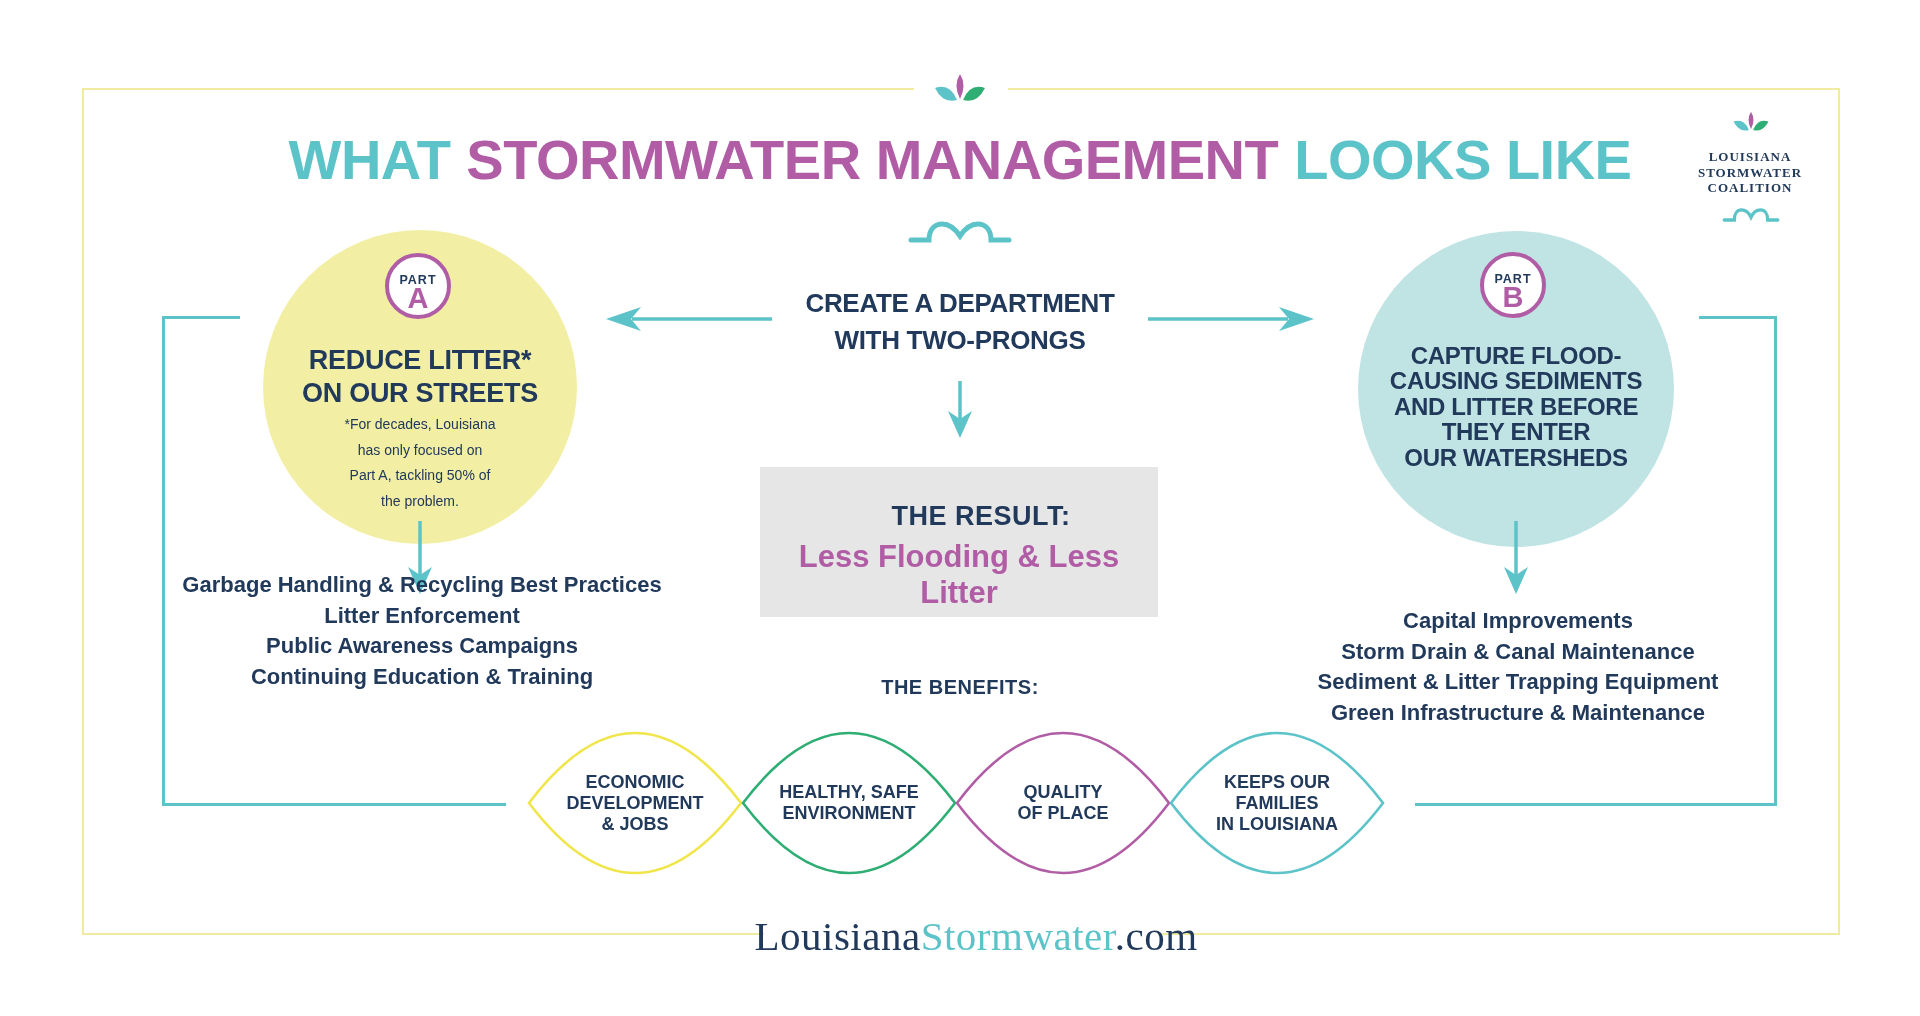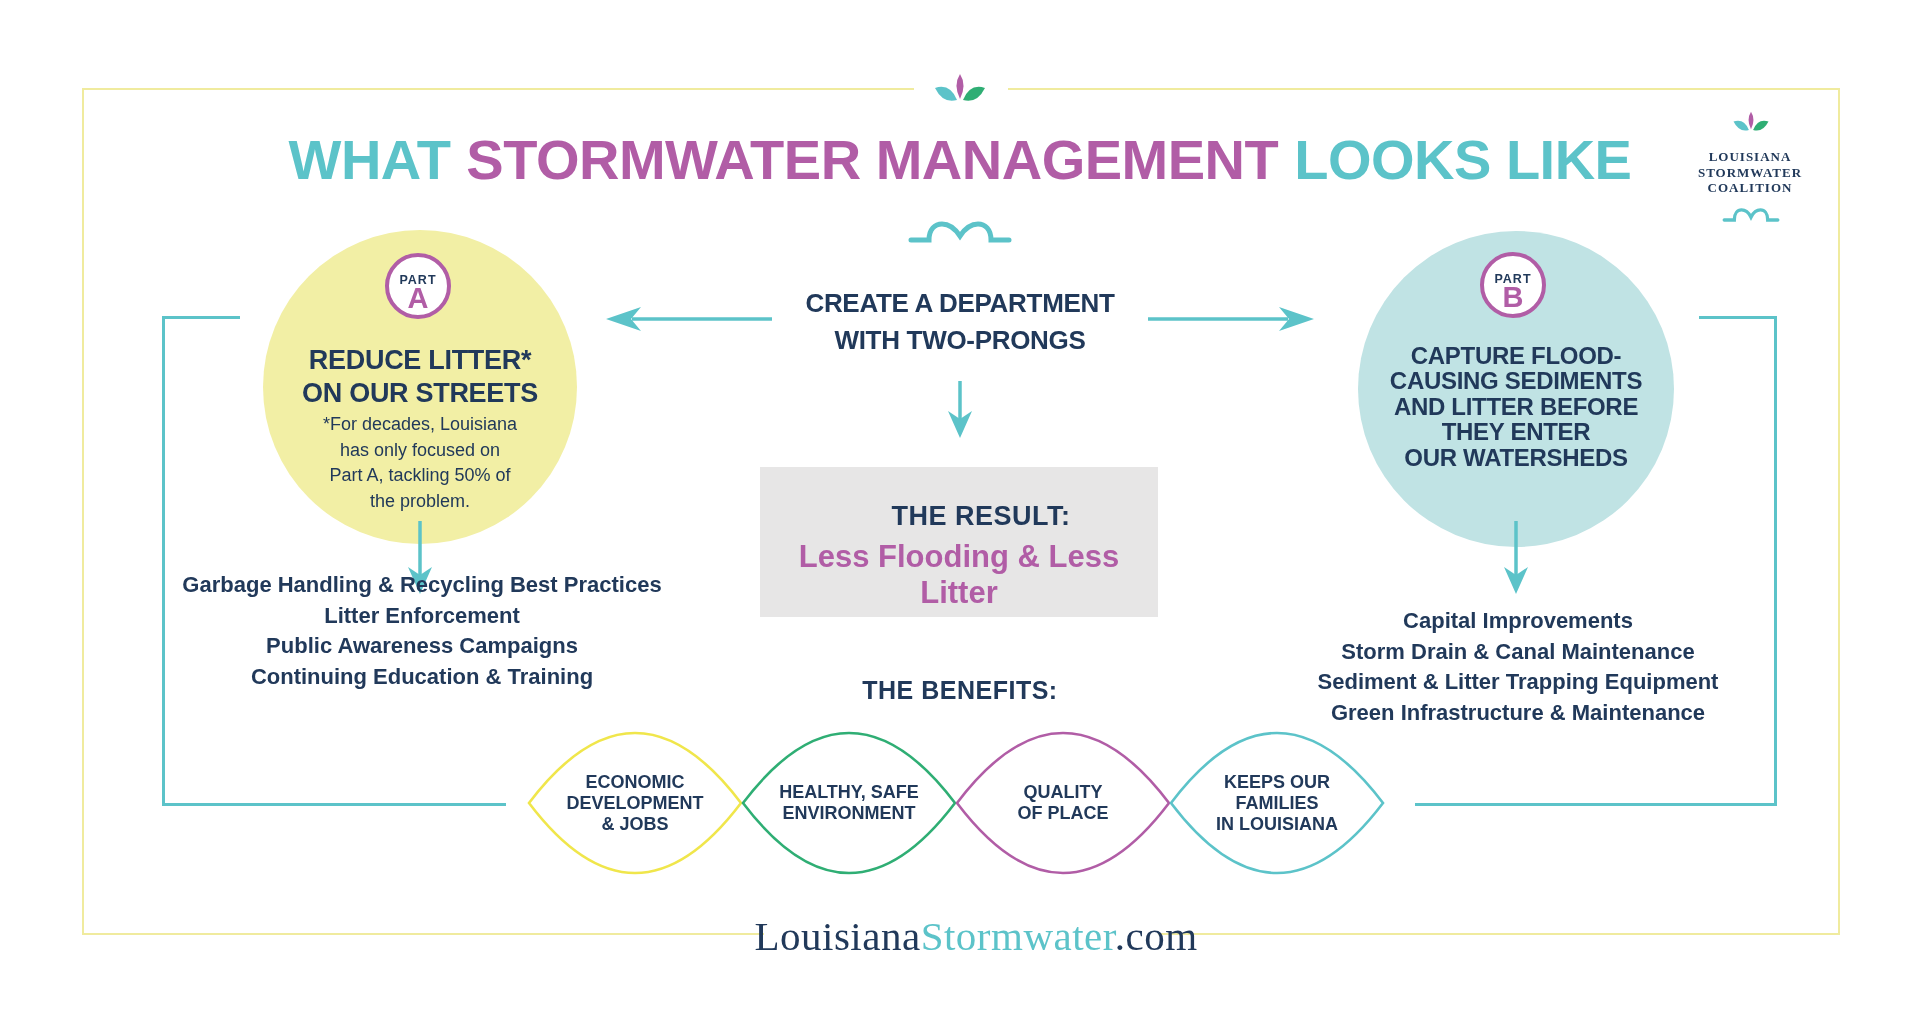--- a/index.html
+++ b/index.html
@@ -28,35 +28,35 @@
   .circleA{left:263px;top:230px;width:314px;height:314px;border-radius:50%;background:var(--pale_yellow);}
   .circleB{left:1358px;top:231px;width:316px;height:316px;border-radius:50%;background:var(--pale_teal);}
   .badge{width:66px;height:66px;border-radius:50%;background:#ffffff;border:4px solid var(--magenta);
          box-sizing:border-box;display:flex;flex-direction:column;align-items:center;}
   .badgeA{left:385px;top:253px;}
   .badgeB{left:1480px;top:252px;}
   .badge .p{font-size:12.5px;font-weight:700;letter-spacing:1px;margin-top:16px;color:var(--navy);}
   .badge .l{font-size:29px;font-weight:800;line-height:26px;margin-top:-2px;color:var(--magenta);}
 
   .aHead{left:260px;top:344px;width:320px;font-size:27px;font-weight:800;line-height:33px;letter-spacing:-0.3px;}
-  .aFoot{left:270px;top:412px;width:300px;font-size:18px;font-weight:500;line-height:25.5px;}
+  .aFoot{left:270px;top:412px;width:300px;font-size:14px;font-weight:500;line-height:25.5px;}
   .bHead{left:1366px;top:343px;width:300px;font-size:24px;font-weight:800;line-height:25.4px;letter-spacing:-0.3px;}
   .blk span{display:block;}
 
   
   .list{width:604px;font-size:22px;font-weight:700;line-height:30.6px;color:var(--navy);}
   .listA{left:120px;top:570px;}
   .listB{left:1216px;top:606px;}
 
   
   .cHead{left:710px;top:285px;width:500px;font-size:26px;font-weight:800;line-height:37px;letter-spacing:-0.3px;}
   .resultBox{left:760px;top:467px;width:398px;height:150px;background:var(--gray);}
   .resultLabel{margin-top:34px;font-size:27px;font-weight:800;letter-spacing:0.5px;color:var(--navy);text-align:center;padding-left:44px;}
   .resultText{margin-top:7px;font-size:31px;font-weight:800;color:var(--magenta);text-align:center;}
-  .benefitsLabel{left:0;top:676px;width:1920px;font-size:25px;font-weight:800;letter-spacing:0.5px;}
+  .benefitsLabel{left:0;top:676px;width:1920px;font-size:20px;font-weight:800;letter-spacing:0.5px;}
 
   
   .lens{width:216px;height:148px;top:729px;}
   .lensLabel{width:216px;height:148px;top:729px;display:flex;align-items:center;justify-content:center;
              font-size:18px;font-weight:800;line-height:21px;text-align:center;color:var(--navy);}
 
   
   .bk{background:var(--teal);}
 
   

